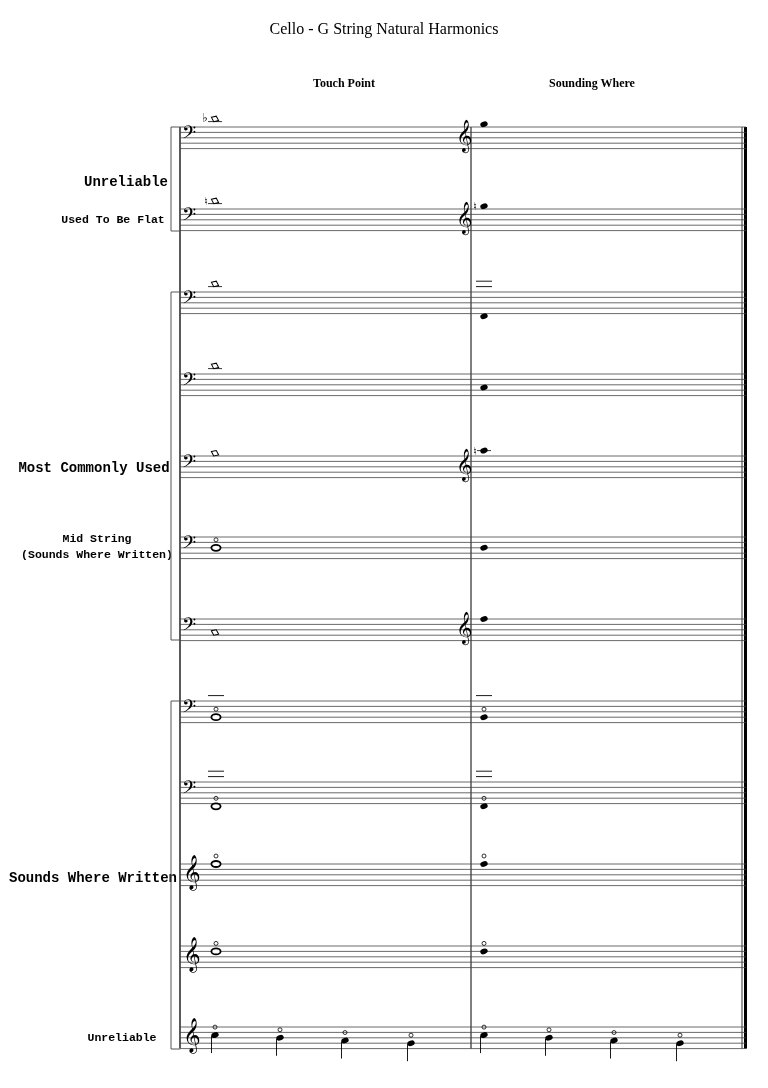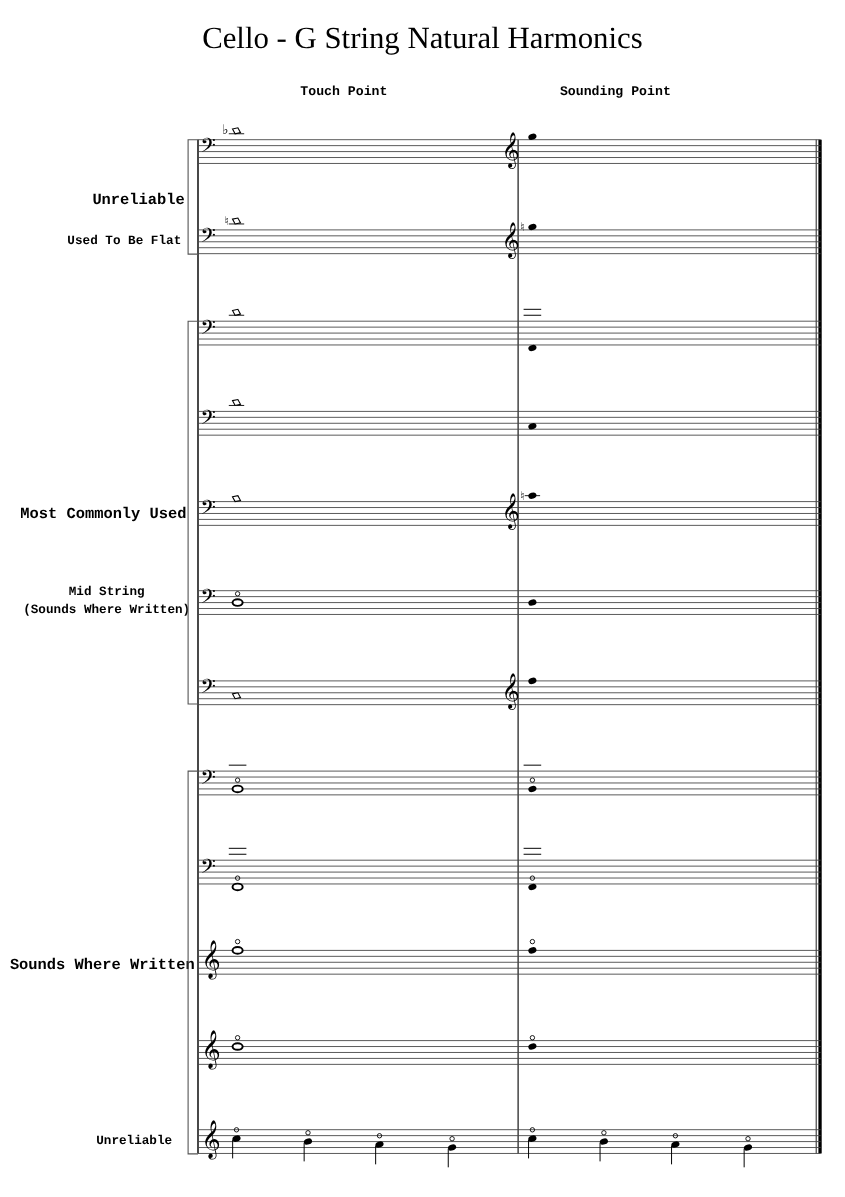--- a/index.html
+++ b/index.html
@@ -1,27 +1,27 @@
 <!DOCTYPE html>
 <html><head>
 <meta charset="utf-8">
 <style>
   html, body { margin: 0; padding: 0; background: #ffffff; }
   body { width: 768px; height: 1088px; position: relative; overflow: hidden; font-family: "DejaVu Serif", serif; color: #000; }
-  .title { position: absolute; top: 20px; left: 0; width: 768px; text-align: center; font-family: "Liberation Serif", serif; font-size: 28px; }
-  .col-head { position: absolute; top: 76px; font-family: Liberation Mono, monospace; font-weight: bold; font-size: 12px; }
+  .title { position: absolute; top: 20px; left: 0; width: 768px; text-align: center; font-family: "Liberation Serif", serif; font-size: 16px; }
+  .col-head { position: absolute; top: 76px; font-family: Liberation Serif, serif; font-weight: bold; font-size: 12px; margin-left: 40px; }
   .label { position: absolute; font-family: Liberation Mono, monospace; font-weight: bold; text-align: center; line-height: 1.35; }
   svg#score { position: absolute; left: 0; top: 0; }
 </style>
 </head>
 <body>
 
 <div class="title">Cello - G String Natural Harmonics</div>
 <div class="col-head" style="left:273px;">Touch Point</div>
-<div class="col-head" style="left:509px;">Sounding Point</div>
+<div class="col-head" style="left:509px;">Sounding Where</div>
 
 <div id="labels">
     <div class="label" style="font-size: 14px; top: 173px; left: 26px; width: 200px;">Unreliable</div>
     <div class="label" style="font-size: 11.5px; top: 212px; left: 13px; width: 200px;">Used To Be Flat</div>
     <div class="label" style="font-size: 14px; top: 459px; left: -6px; width: 200px;">Most Commonly Used</div>
     <div class="label" style="font-size: 11.5px; top: 531px; left: -3px; width: 200px;">Mid String</div>
     <div class="label" style="font-size: 11.5px; top: 547px; left: -3px; width: 200px;">(Sounds Where Written)</div>
     <div class="label" style="font-size: 14px; top: 869px; left: -7px; width: 200px;">Sounds Where Written</div>
     <div class="label" style="font-size: 11.5px; top: 1030px; left: 22px; width: 200px;">Unreliable</div>
   </div>

